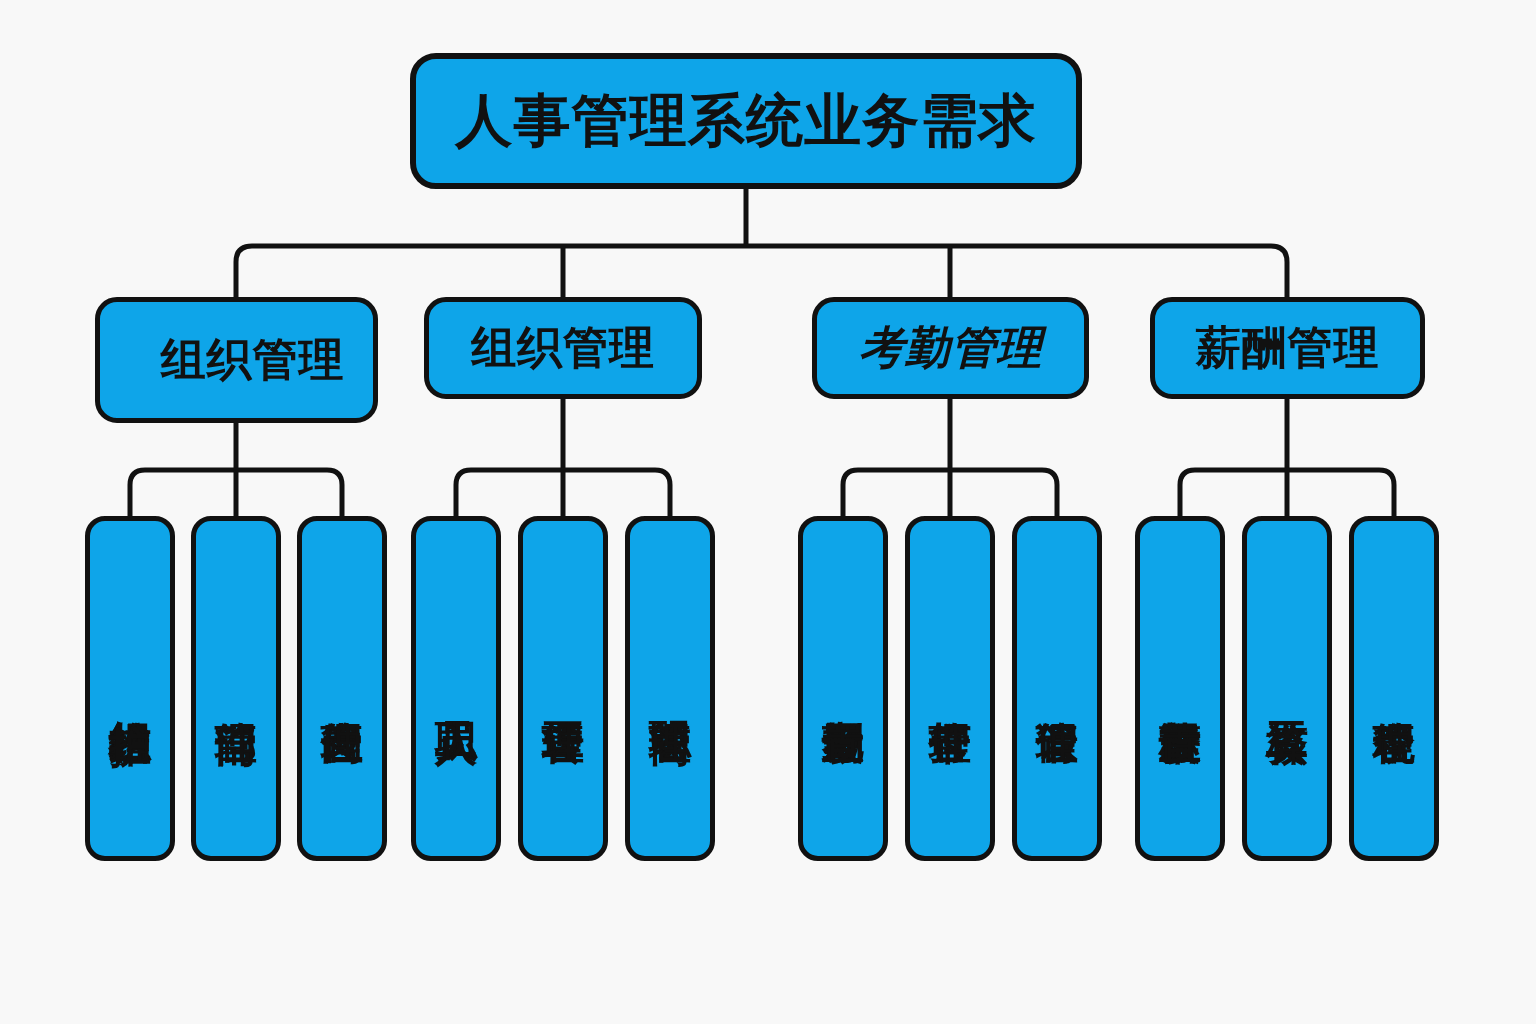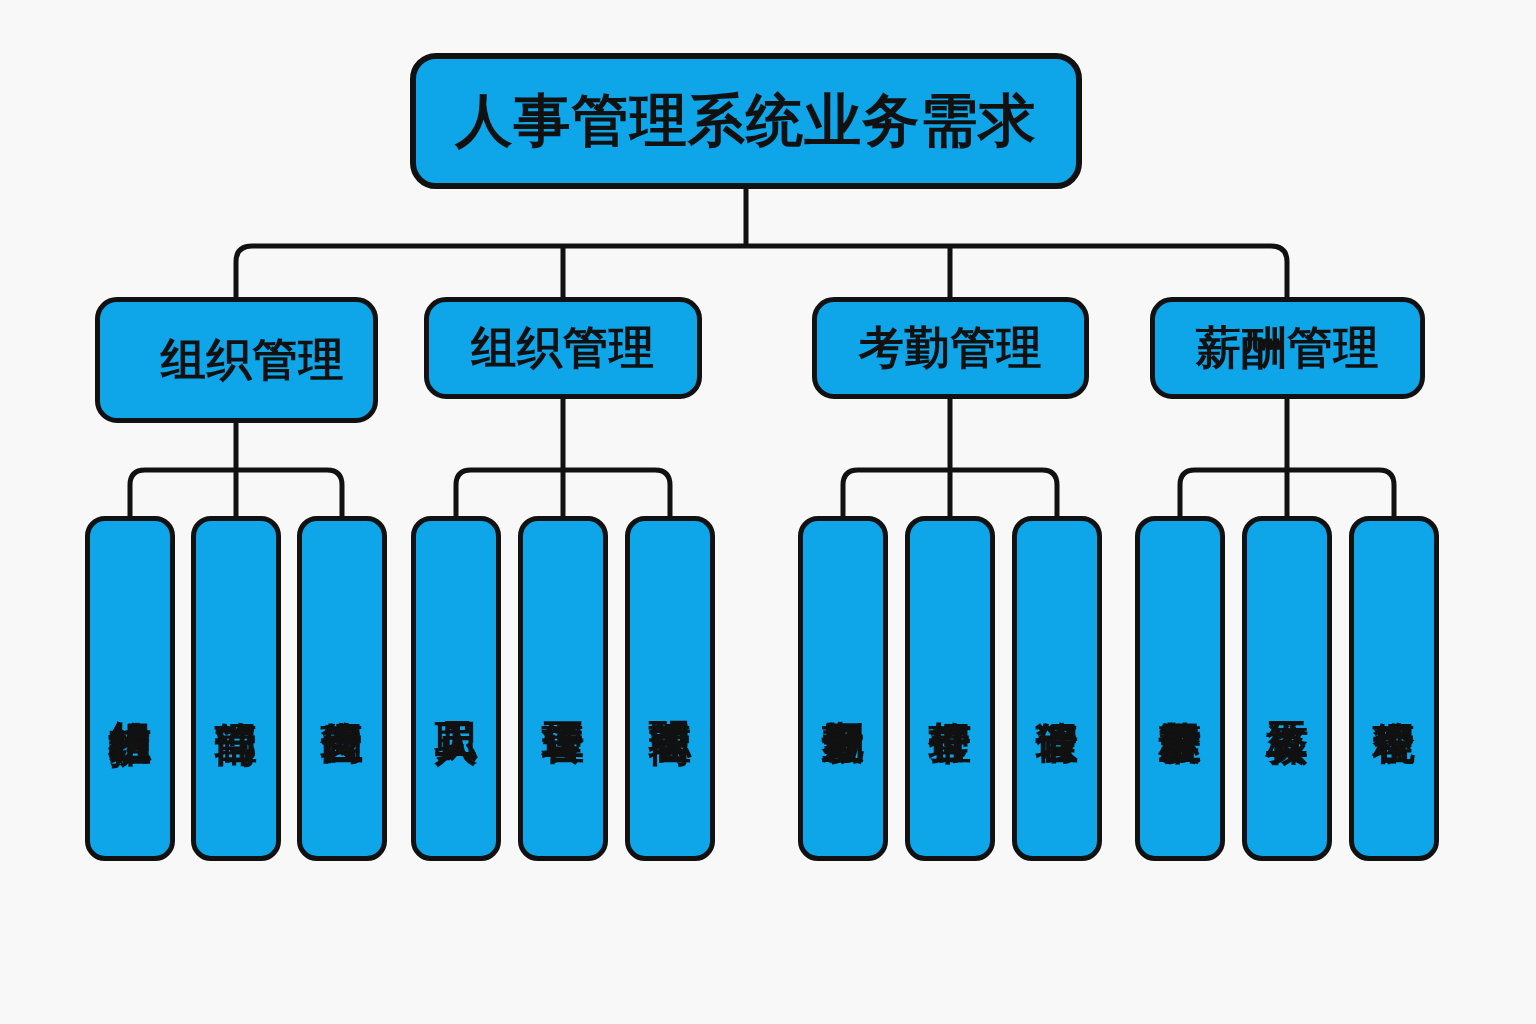--- a/index.html
+++ b/index.html
@@ -108,21 +108,21 @@
   <div class="node root" style="left:410px; top:53px; width:672px; height:136px;">
     <span class="node-label">人事管理系统业务需求</span>
   </div>
 
   <div class="node branch" style="left:95px; top:297px; width:283px; height:126px;padding-left:32px;">
     <span class="node-label">组织管理</span>
   </div>
   <div class="node branch" style="left:424px; top:297px; width:278px; height:102px;">
     <span class="node-label">组织管理</span>
   </div>
-  <div class="node branch" style="left:812px; top:297px; width:277px; height:102px;">
+  <div class="node branch" style="left:812px; top:297px; width:277px; height:102px;font-style:italic;">
     <span class="node-label">考勤管理</span>
   </div>
   <div class="node branch" style="left:1150px; top:297px; width:275px; height:102px;border-radius:22px;">
     <span class="node-label">薪酬管理</span>
   </div>
 
   <div class="node leaf" style="left:85px; top:516px; width:90px; height:345px;">
     <span class="node-label">组织结构维护</span>
   </div>
   <div class="node leaf" style="left:191px; top:516px; width:90px; height:345px;">

